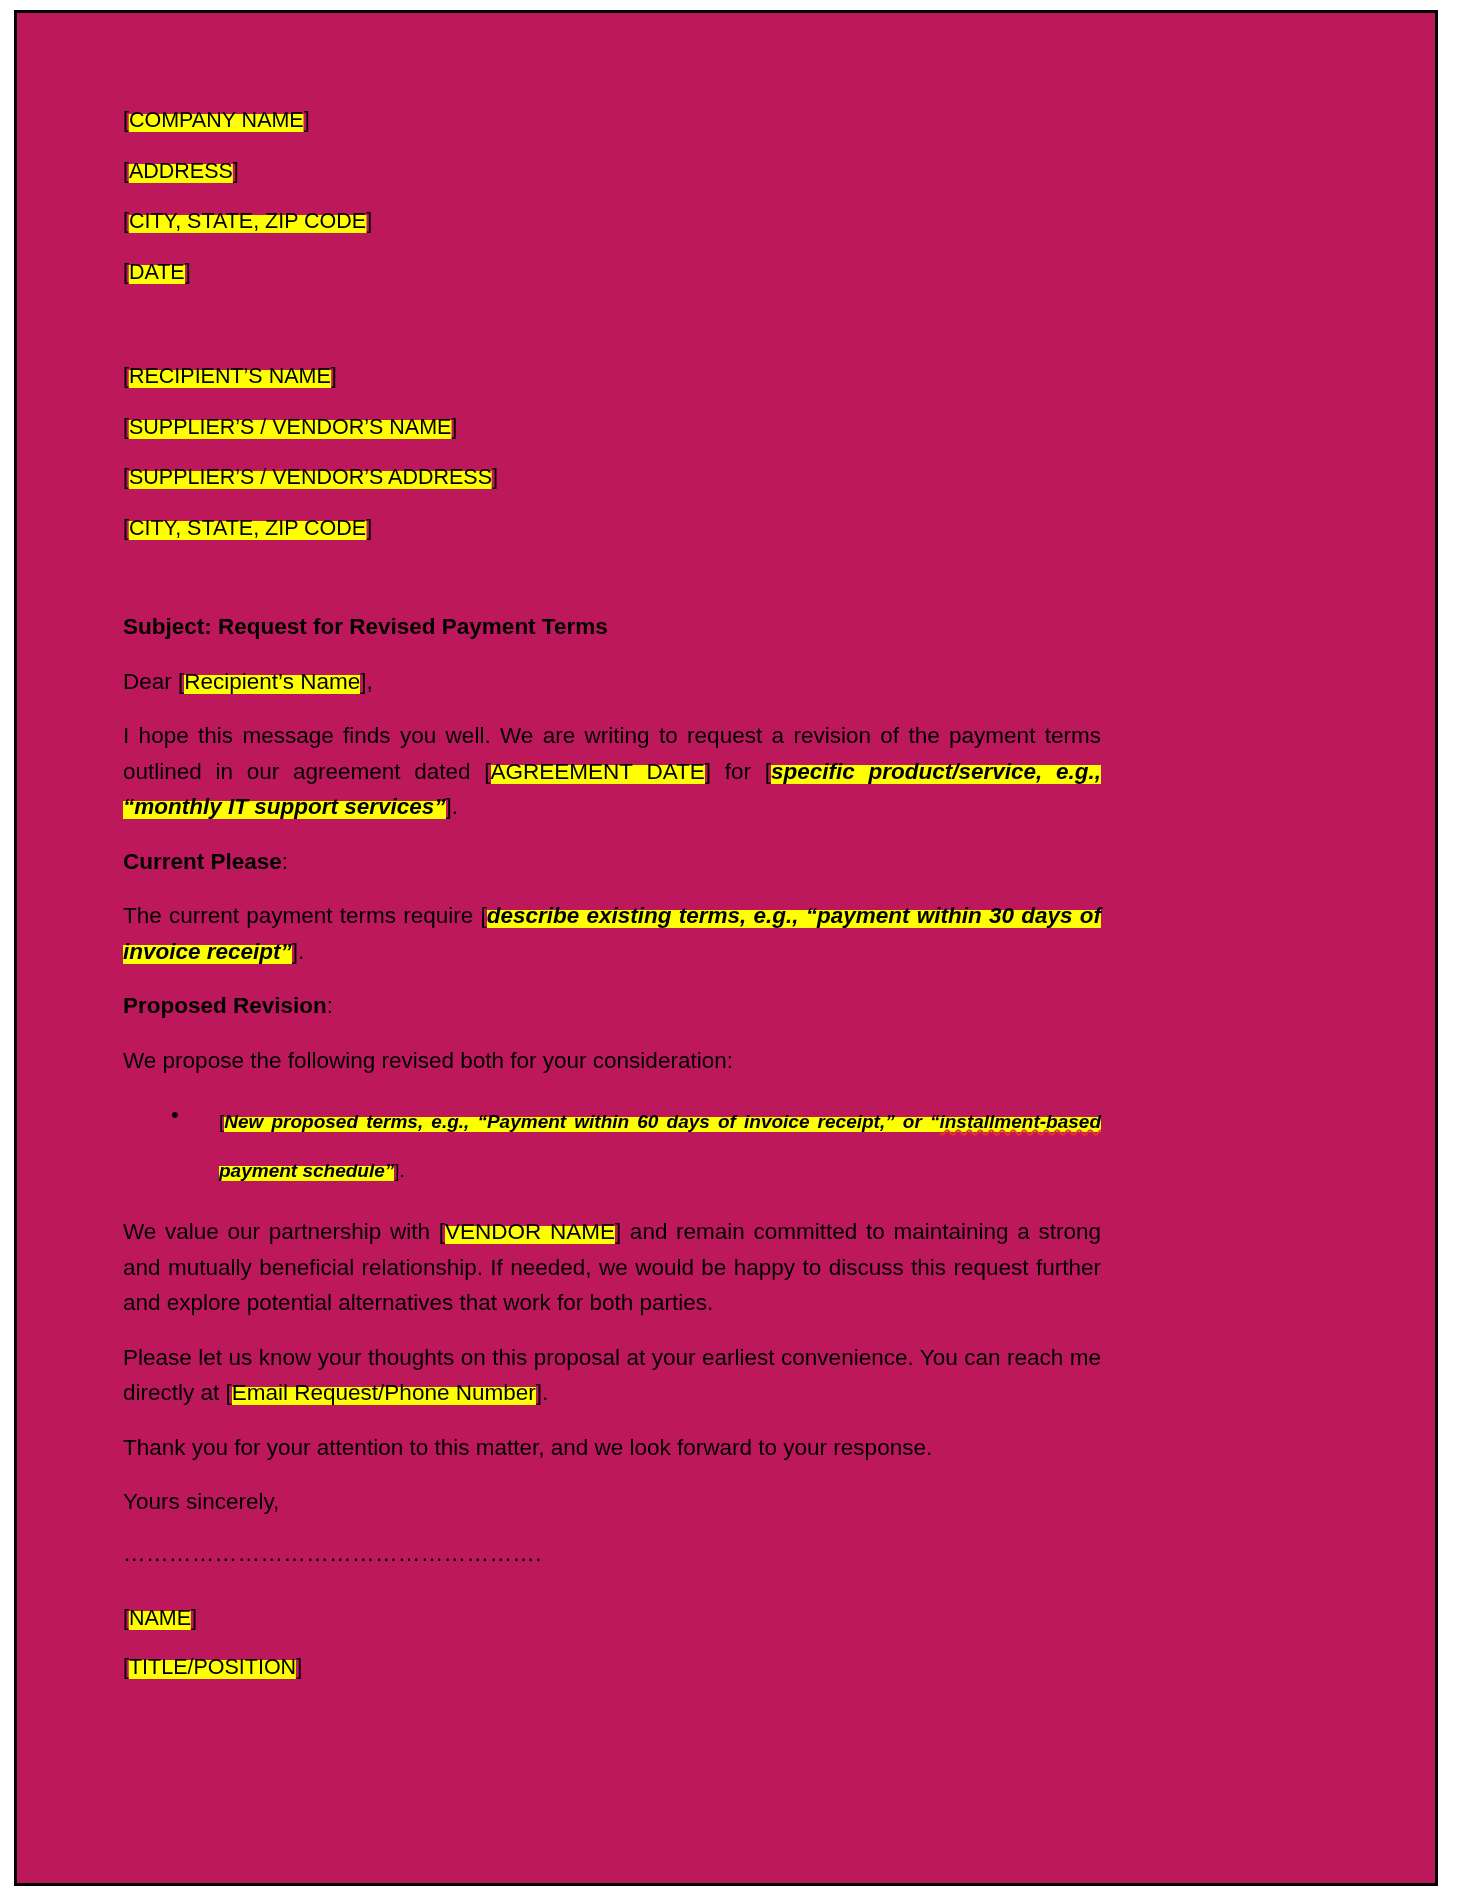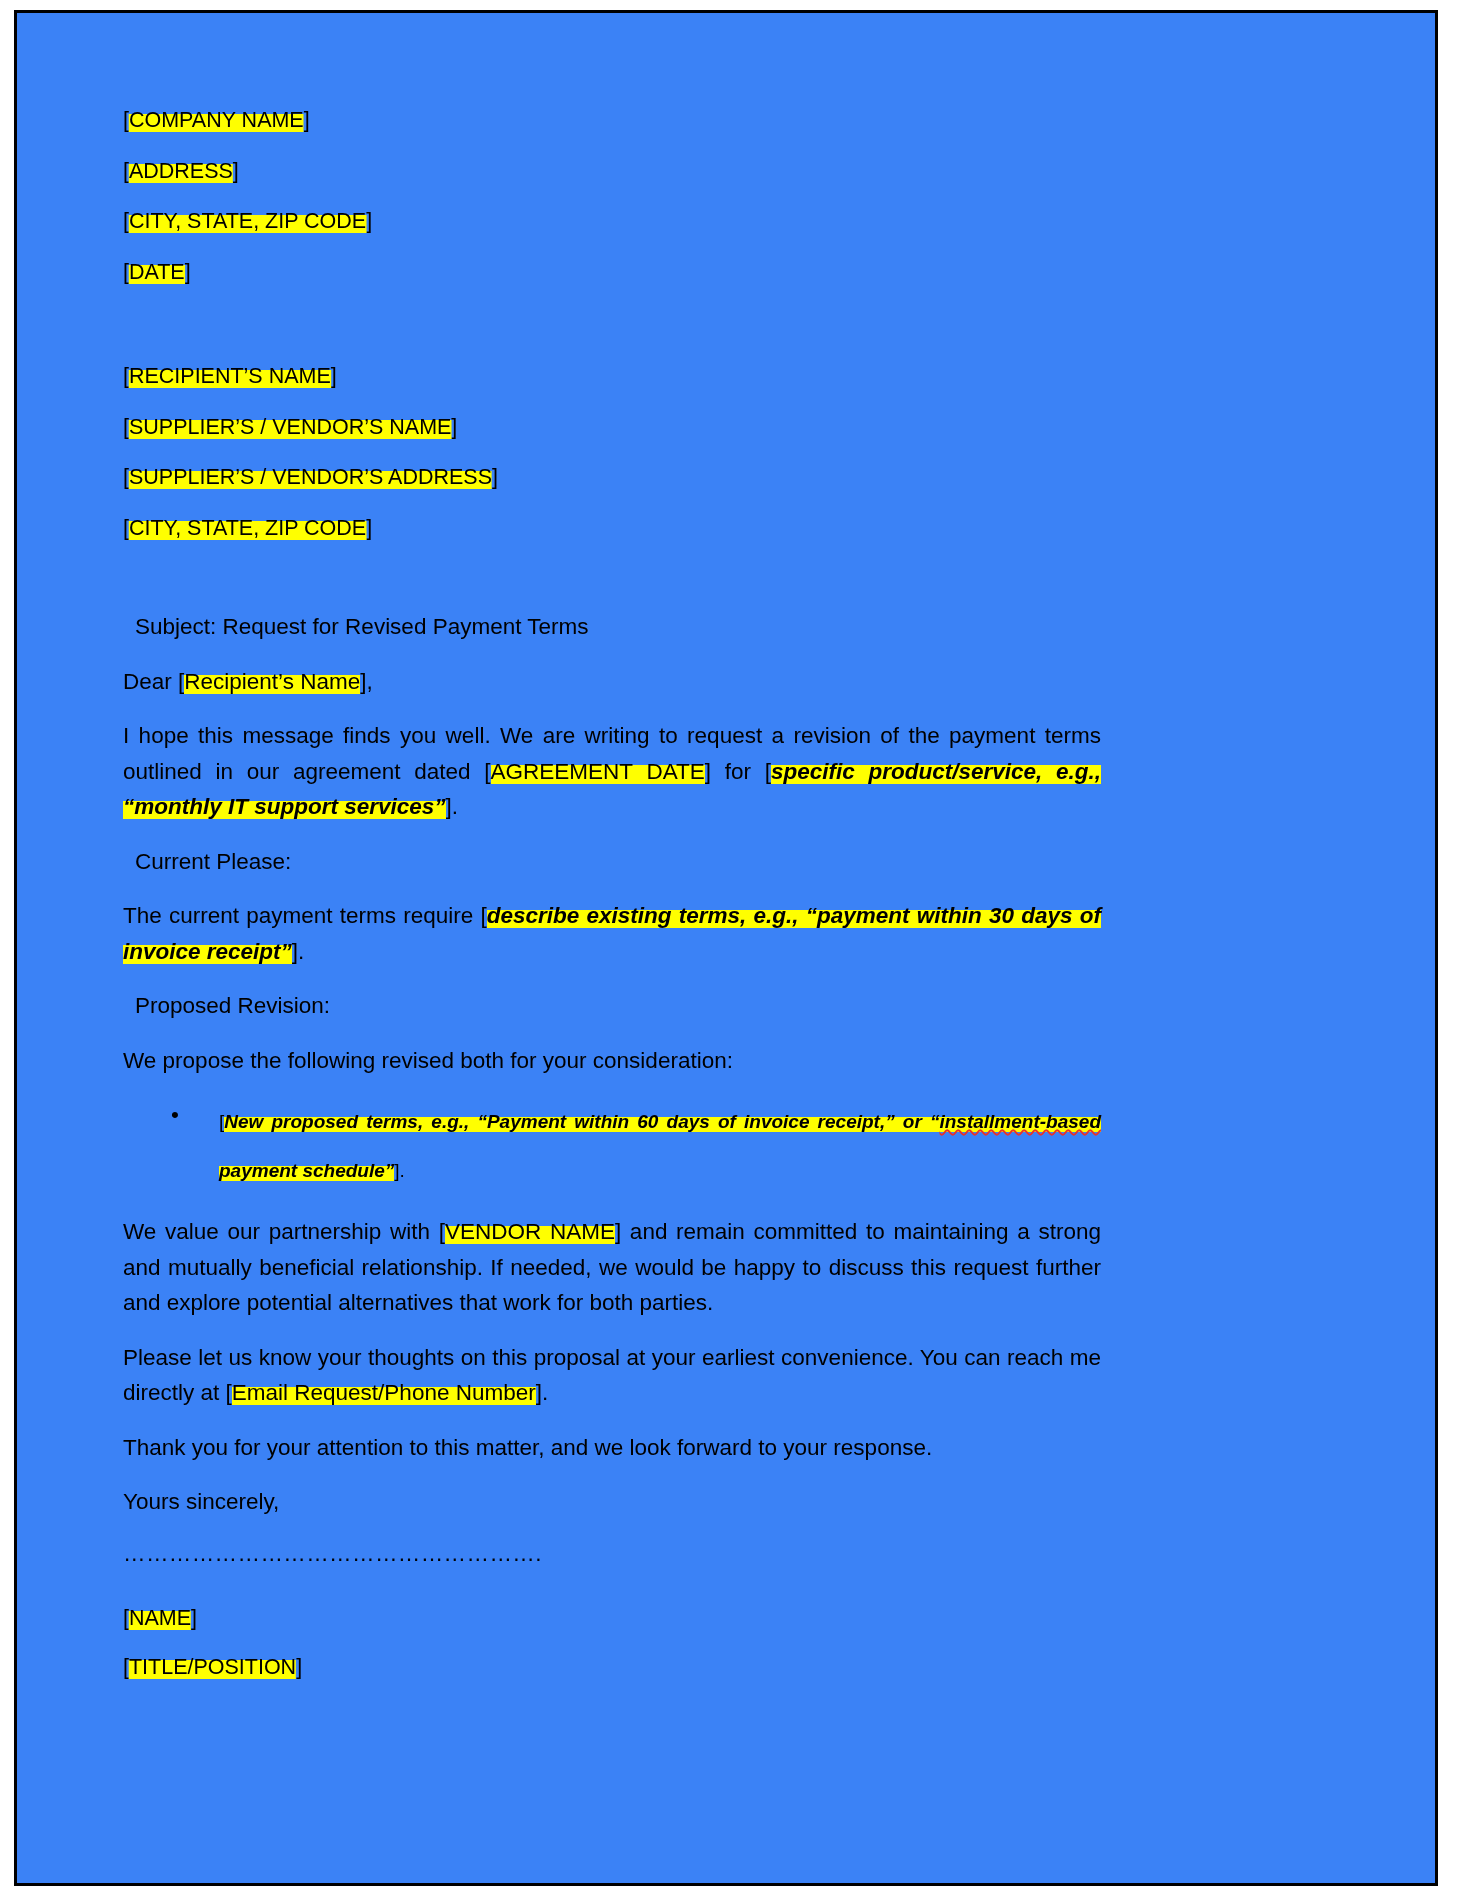--- a/index.html
+++ b/index.html
@@ -13,21 +13,21 @@
     font-family: "Liberation Sans", sans-serif;
     -webkit-font-smoothing: antialiased;
   }
   #page-frame {
     position: absolute;
     left: 14px;
     top: 10px;
     width: 1424px;
     height: 1876px;
     border: 3px solid #000000;
-    background: #3b82f6;
+    background: #be185d;
     box-sizing: border-box;
     overflow: hidden;
   }
   #sheet {
     position: absolute;
     left: 106px;
     top: 92px;
     width: 978px;
     font-size: 22.5px;
     line-height: 1.0;
@@ -47,21 +47,21 @@
   .para {
     position: relative;
     margin: 0 0 19px 0;
     font-size: 22.5px;
     line-height: 35.5px;
     text-align: justify;
     text-justify: inter-word;
     color: #000000;
   }
   .para.nojust { text-align: left; }
-  .b  { font-weight: normal; margin-left: 12px; }
+  .b  { font-weight: bold; }
   .bi { font-weight: bold; font-style: italic; }
 
   
   
   .hl {
     position: relative;
     z-index: 1;
     background-image: linear-gradient(#FFFF00, #FFFF00);
     background-repeat: no-repeat;
     background-position: 0 0.33em;

